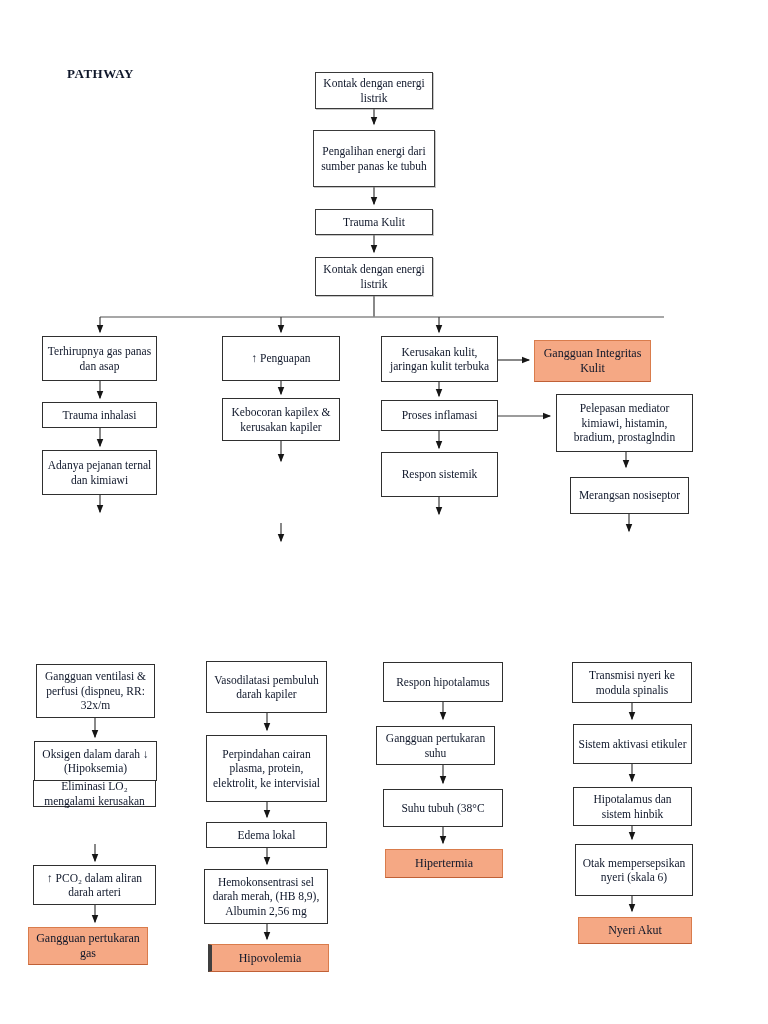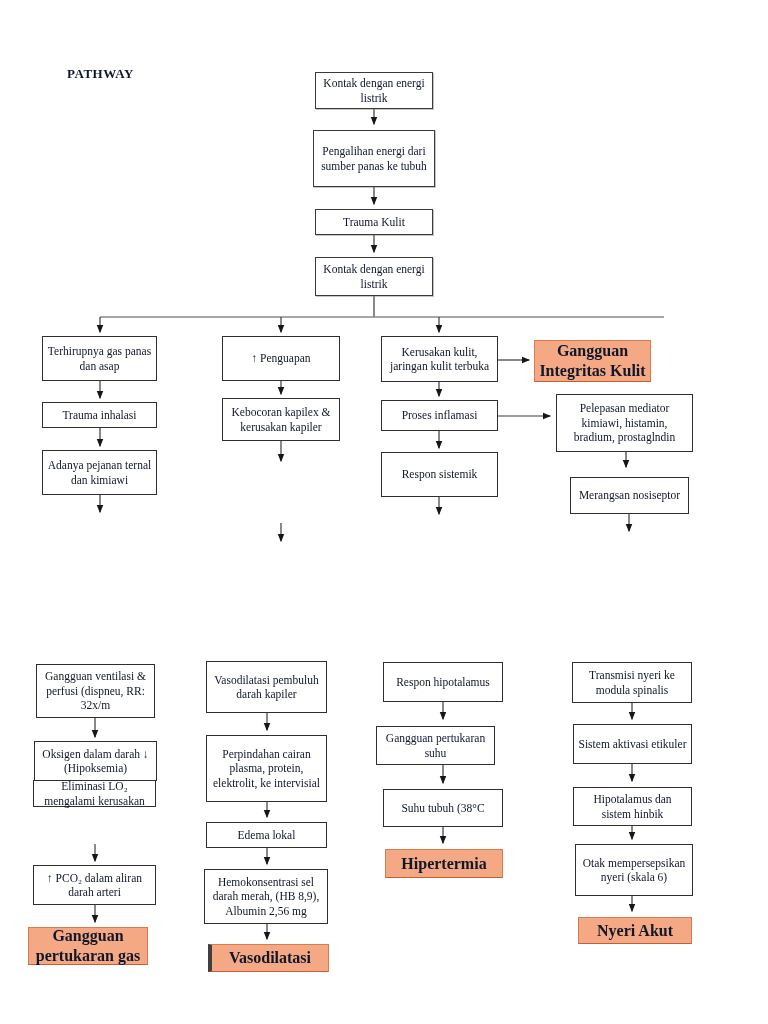--- a/index.html
+++ b/index.html
@@ -13,21 +13,21 @@
   .wires { position:absolute; left:0; top:0; z-index:1; }
   .box {
     position:absolute; z-index:2; box-sizing:border-box;
     border:1.6px solid #2f2f2f; background:#ffffff;
     display:flex; align-items:center; justify-content:center;
     text-align:center; font-size:11.5px; line-height:1.25; padding:12px 4px;
   }
   .chain { border-color:#3a3a3a; box-shadow:1px 1px 0 rgba(128,128,128,.45); }
   .dx {
     background:#f5a884; border:1.6px solid #d97c4c; border-bottom-color:#c06036;
-    font-weight:bold; font-size:16px;
+    font-weight:normal; font-size:12px;
   }
   .dx-leftbar { border-left:4px solid #3f3f3f; }
 </style>
 </head>
 <body>
 
 <div class="canvas">
 
   <div class="page-title">PATHWAY</div>
 
@@ -106,21 +106,21 @@
   <div class="box" style="left:36px;top:664px;width:119px;height:54px">Gangguan ventilasi &amp; perfusi (dispneu, RR: 32x/m</div>
   <div class="box" style="left:34px;top:741px;width:123px;height:40px">Oksigen dalam darah ↓ (Hipoksemia)</div>
   <div class="box" style="left:33px;top:780px;width:123px;height:27px">Eliminasi LO₂ mengalami kerusakan</div>
   <div class="box" style="left:33px;top:865px;width:123px;height:40px">↑ PCO₂ dalam aliran darah arteri</div>
   <div class="box dx" style="left:28px;top:927px;width:120px;height:38px">Gangguan pertukaran gas</div>
 
   <div class="box" style="left:206px;top:661px;width:121px;height:52px">Vasodilatasi pembuluh darah kapiler</div>
   <div class="box" style="left:206px;top:735px;width:121px;height:67px">Perpindahan cairan plasma, protein, elektrolit, ke intervisial</div>
   <div class="box" style="left:206px;top:822px;width:121px;height:26px">Edema lokal</div>
   <div class="box" style="left:204px;top:869px;width:124px;height:55px">Hemokonsentrasi sel darah merah, (HB 8,9), Albumin 2,56 mg</div>
-  <div class="box dx dx-leftbar" style="left:208px;top:944px;width:121px;height:28px">Vasodilatasi</div>
+  <div class="box dx dx-leftbar" style="left:208px;top:944px;width:121px;height:28px">Hipovolemia</div>
 
   <div class="box" style="left:383px;top:662px;width:120px;height:40px">Respon hipotalamus</div>
   <div class="box" style="left:376px;top:726px;width:119px;height:39px">Gangguan pertukaran suhu</div>
   <div class="box" style="left:383px;top:789px;width:120px;height:38px">Suhu tubuh (38°C</div>
   <div class="box dx" style="left:385px;top:849px;width:118px;height:29px">Hipertermia</div>
 
   <div class="box" style="left:572px;top:662px;width:120px;height:41px">Transmisi nyeri ke modula spinalis</div>
   <div class="box" style="left:573px;top:724px;width:119px;height:40px">Sistem aktivasi etikuler</div>
   <div class="box" style="left:573px;top:787px;width:119px;height:39px">Hipotalamus dan sistem hinbik</div>
   <div class="box" style="left:575px;top:844px;width:118px;height:52px">Otak mempersepsikan nyeri (skala 6)</div>

